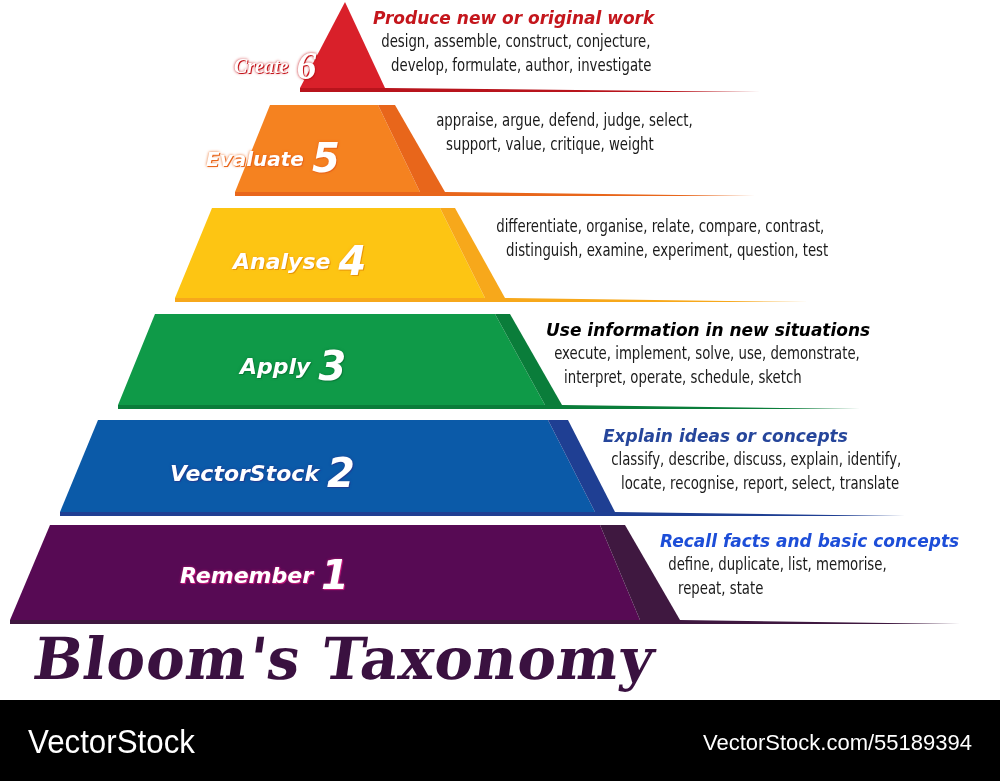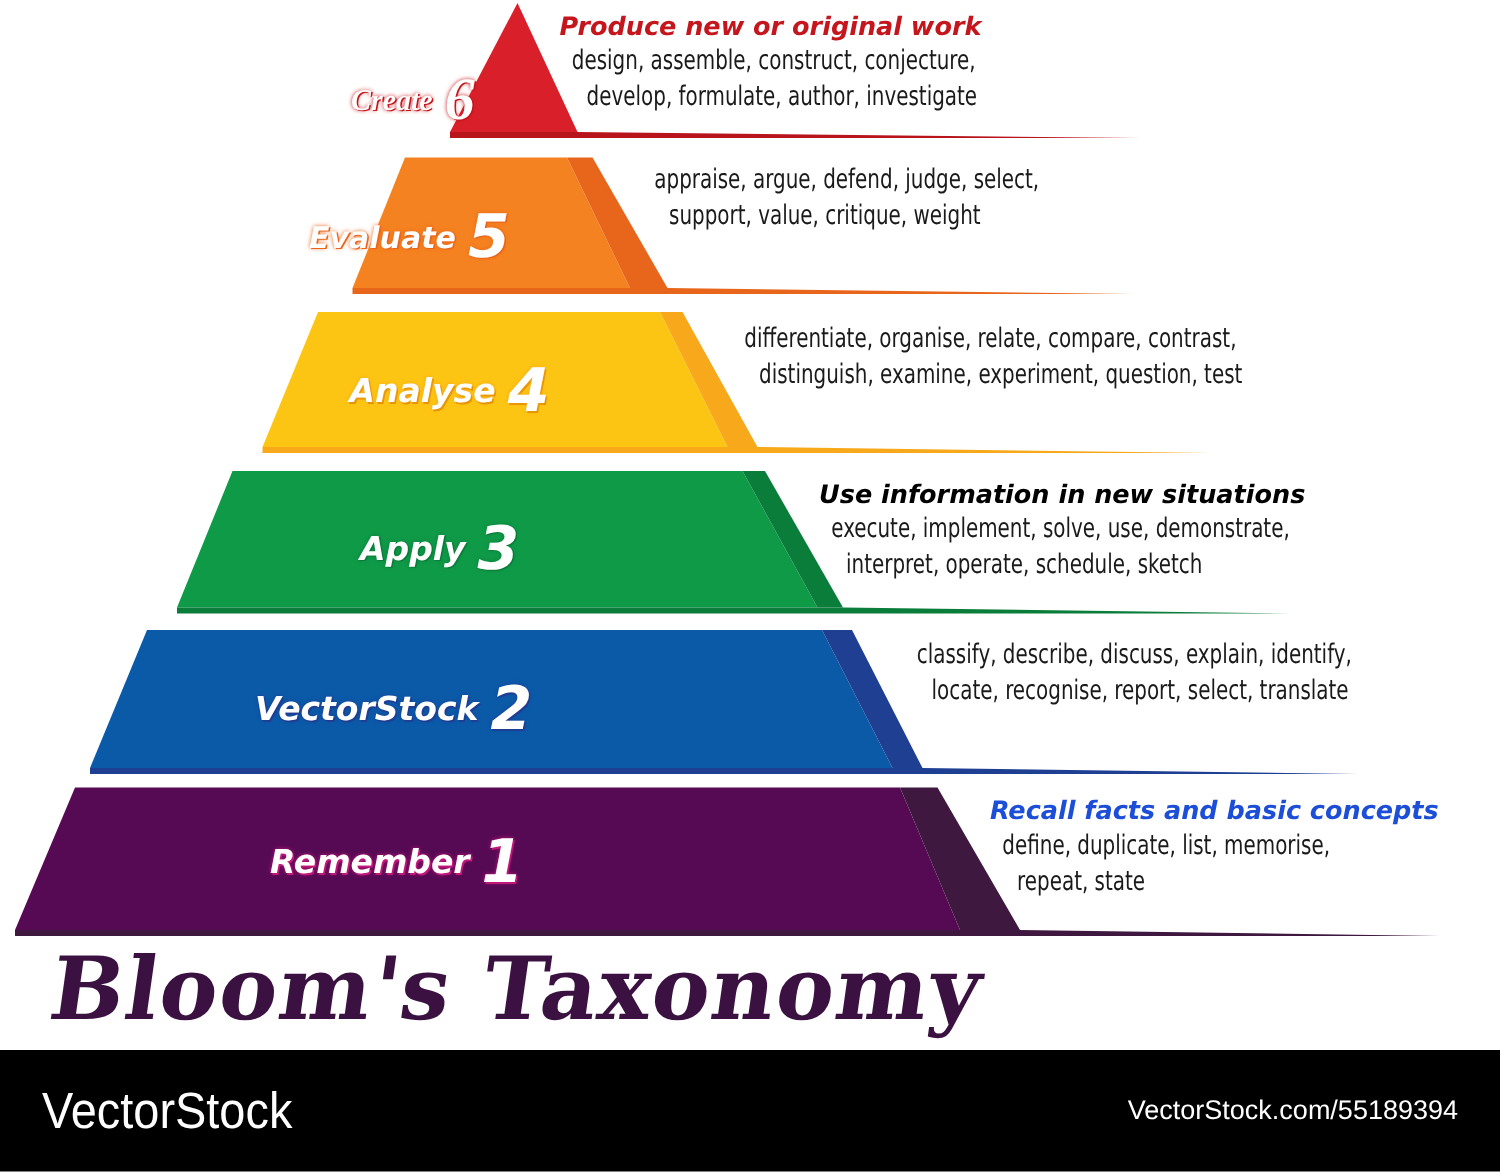--- a/index.html
+++ b/index.html
@@ -8,21 +8,21 @@
   .tier-label { position: absolute; font-family: "DejaVu Sans", sans-serif; font-weight: bold; font-style: italic; color: #fff; white-space: nowrap; }
   .tier-label .name { font-size: 22px; }
   .tier-label .num { font-size: 40px; margin-left: 8px; vertical-align: -6px; }
   .desc { position: absolute; white-space: nowrap; }
   .desc .heading { font-family: "DejaVu Sans", sans-serif; font-weight: bold; font-style: italic; font-size: 17px; line-height: 22px; }
   .desc .verbs { font-family: "DejaVu Sans Condensed", "DejaVu Sans", sans-serif; font-size: 18px; line-height: 24px; color: #1a1a1a; padding-left: 10px; transform: scaleX(0.82); transform-origin: left; }
   .desc .verbs div:nth-child(2) { padding-left: 12px; }
   #title { position: absolute; left: 34px; top: 625px; font-family: "DejaVu Serif", serif; font-weight: bold; font-size: 58px; color: #3a1140; letter-spacing: 1px; transform: skewX(-8deg); }
   #footer { position: absolute; left: 0; top: 700px; width: 1000px; height: 99px; background: #000; }
   #footer .brand { position: absolute; left: 28px; top: 22px; font-family: "Liberation Sans", sans-serif; font-size: 34px; color: #fff; transform: scaleX(0.92); transform-origin: left; }
-  #footer .url { position: absolute; right: 28px; top: 30px; font-family: "Liberation Sans", sans-serif; font-size: 18px; color: #fff; }
+  #footer .url { position: absolute; right: 28px; top: 30px; font-family: "Liberation Sans", sans-serif; font-size: 22px; color: #fff; }
 </style>
 </head>
 <body>
 
 <svg id="pyramid" viewBox="0 0 1000 700">
 
   <polygon points="345,2 385,88 300,88" fill="#d9202a"></polygon>
   <polygon points="300,88 385,88 760,92 300,92" fill="#b8141c"></polygon>
 
   <polygon points="270,105 378,105 420,192 235,192" fill="#f58220"></polygon>
@@ -85,20 +85,21 @@
     </div>
 </div>
 <div class="desc" style="left:546px;top:319px;">
   <div class="heading" style="color:#000000">Use information in new situations</div>
   <div class="verbs">
       <div>execute, implement, solve, use, demonstrate,</div>
       <div>interpret, operate, schedule, sketch</div>
     </div>
 </div>
 <div class="desc" style="left:603px;top:425px;">
+  <div class="heading" style="color:#26469b">Explain ideas or concepts</div>
   <div class="verbs">
       <div>classify, describe, discuss, explain, identify,</div>
       <div>locate, recognise, report, select, translate</div>
     </div>
 </div>
 <div class="desc" style="left:660px;top:530px;">
   <div class="heading" style="color:#1d4ed8">Recall facts and basic concepts</div>
   <div class="verbs">
       <div>define, duplicate, list, memorise,</div>
       <div>repeat, state</div>

